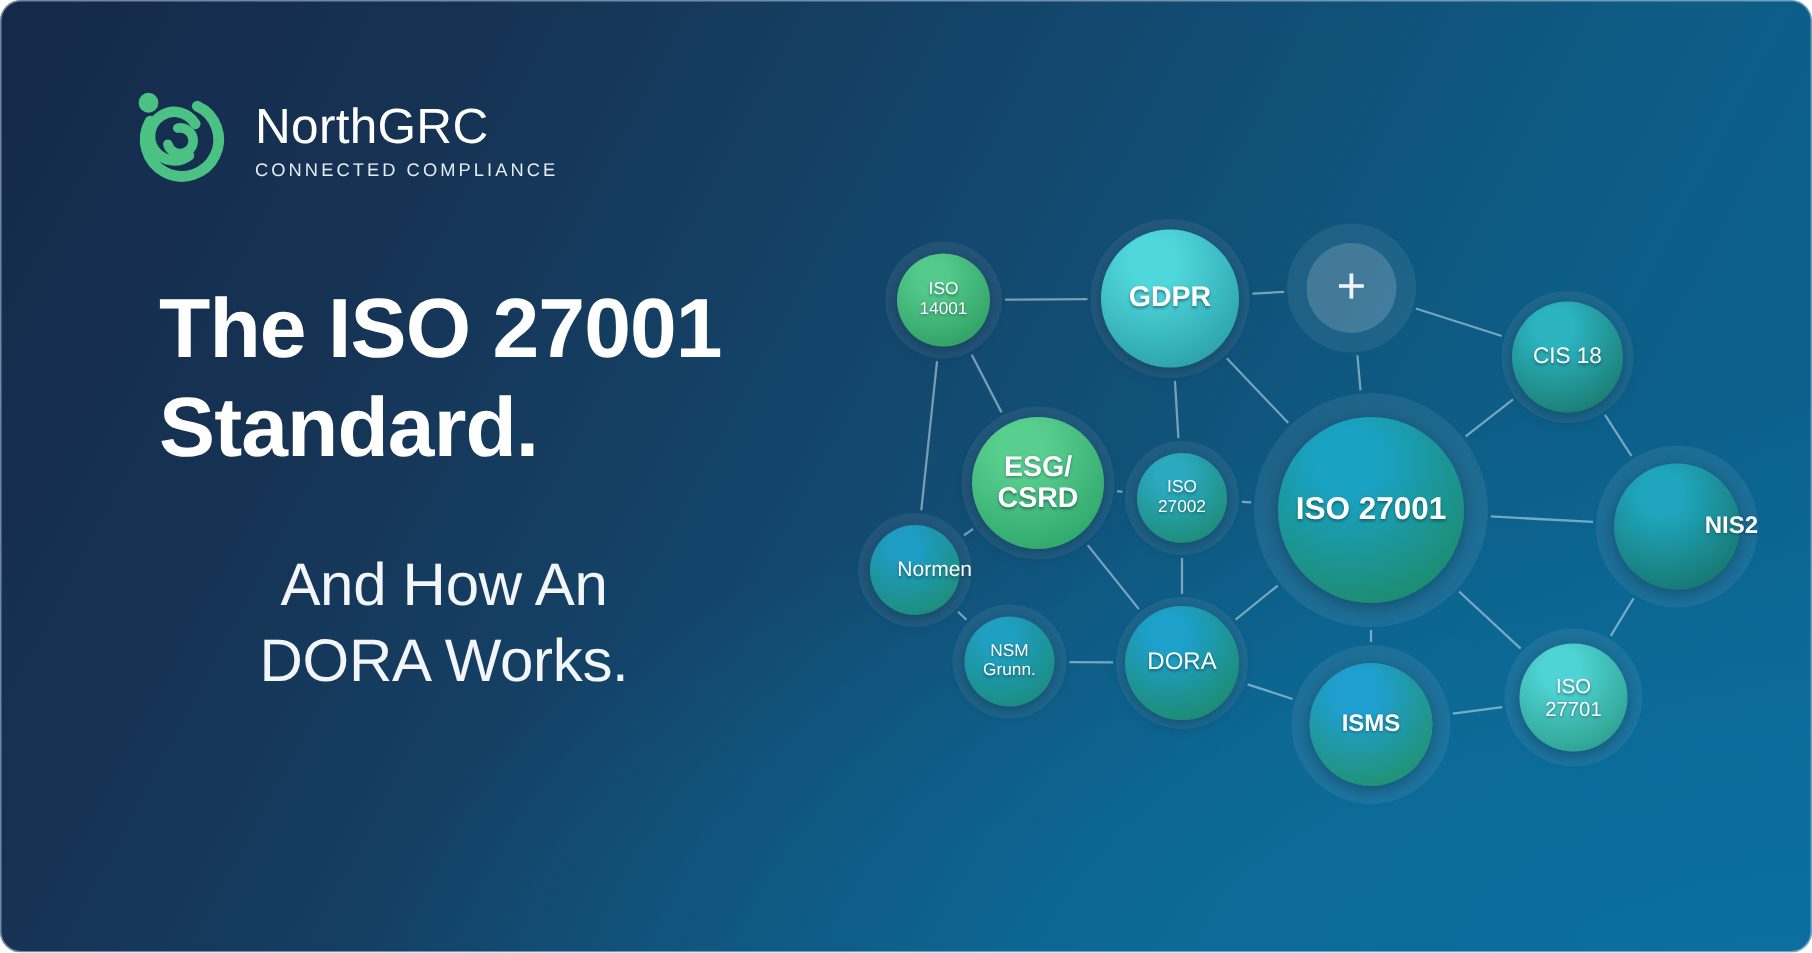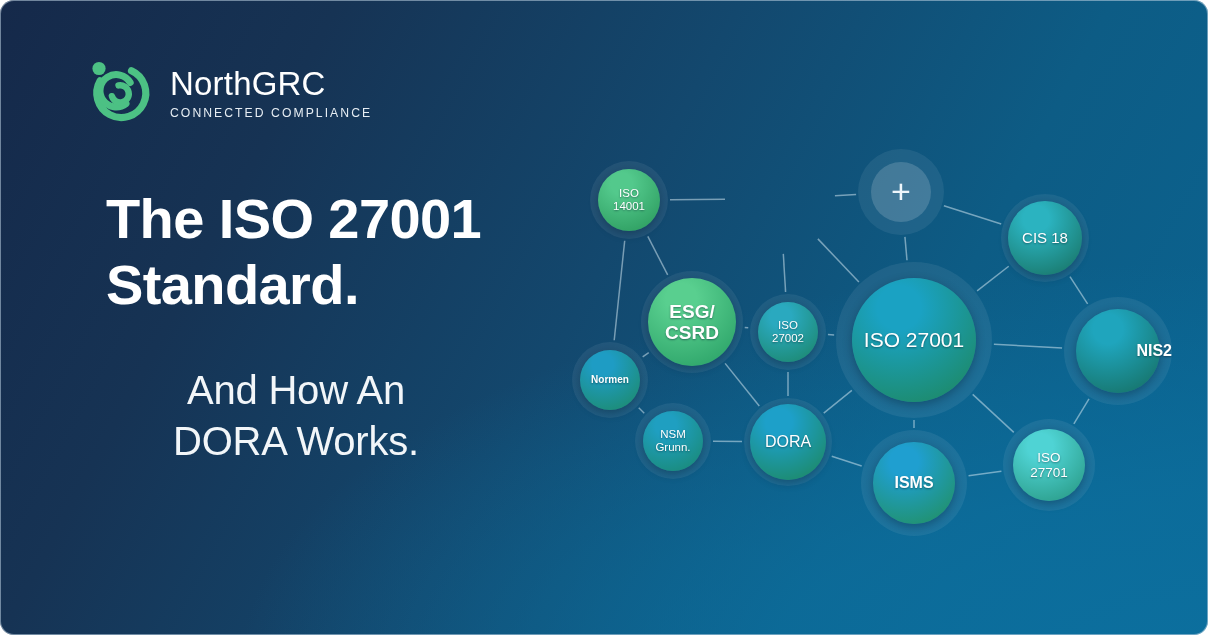--- a/index.html
+++ b/index.html
@@ -217,20 +217,25 @@
         <line x1="408.5175345375449" y1="345.730995394994" x2="441.42106076723354" y2="341.3438585643689" stroke="rgba(214,233,243,0.52)" stroke-width="1.5"></line>
         <line x1="529.0030499532768" y1="268.90800442502103" x2="513.8545286114771" y2="293.93599620712484" stroke="rgba(214,233,243,0.52)" stroke-width="1.5"></line>
       </svg>
 
   <div class="node" style="left: 30px; top: 31px; width: 78px; height: 78px; font-size: 11.5px; font-weight: 500;">
         <div class="halo" style="left: 0px; top: 0px; width: 78px; height: 78px;"></div>
         <div class="core" style="left: 8px; top: 8px; width: 62px; height: 62px; background: radial-gradient(circle at 38% 24%, rgb(83, 201, 140) 0%, rgb(83, 201, 140) 18%, rgb(47, 159, 98) 86%);"></div>
         <div class="node-label">ISO
 14001</div>
       </div>
+      <div class="node" style="left: 167px; top: 16px; width: 106px; height: 106px; font-size: 19px; font-weight: 600;">
+        <div class="halo" style="left: 0px; top: 0px; width: 106px; height: 106px;"></div>
+        <div class="core" style="left: 7px; top: 7px; width: 92px; height: 92px; background: radial-gradient(circle at 38% 24%, rgb(79, 215, 220) 0%, rgb(79, 215, 220) 18%, rgb(42, 159, 168) 86%);"></div>
+        <div class="node-label">GDPR</div>
+      </div>
       <div class="node plus-node" style="left: 298px; top: 19px; width: 86px; height: 86px; font-size: 34px; font-weight: 500;">
         <div class="halo" style="left: 0px; top: 0px; width: 86px; height: 86px;"></div>
         <div class="core" style="left: 13px; top: 13px; width: 60px; height: 60px; background: rgba(255, 255, 255, 0.16);"></div>
         <div class="plus-glyph">+</div>
       </div>
       <div class="node" style="left: 441px; top: 64px; width: 88px; height: 88px; font-size: 15px; font-weight: 500;">
         <div class="halo" style="left: 0px; top: 0px; width: 88px; height: 88px;"></div>
         <div class="core" style="left: 7px; top: 7px; width: 74px; height: 74px; background: radial-gradient(circle at 38% 24%, rgb(43, 179, 192) 0%, rgb(43, 179, 192) 18%, rgb(26, 122, 110) 86%);"></div>
         <div class="node-label">CIS 18</div>
       </div>
@@ -239,31 +244,31 @@
         <div class="core" style="left: 7px; top: 7px; width: 88px; height: 88px; background: radial-gradient(circle at 38% 24%, rgb(89, 207, 143) 0%, rgb(89, 207, 143) 18%, rgb(46, 165, 106) 86%);"></div>
         <div class="node-label">ESG/
 CSRD</div>
       </div>
       <div class="node" style="left: 190px; top: 164px; width: 76px; height: 76px; font-size: 11.5px; font-weight: 500;">
         <div class="halo" style="left: 0px; top: 0px; width: 76px; height: 76px;"></div>
         <div class="core" style="left: 8px; top: 8px; width: 60px; height: 60px; background: radial-gradient(circle at 38% 24%, rgb(42, 169, 191) 0%, rgb(42, 169, 191) 18%, rgb(29, 138, 116) 86%);"></div>
         <div class="node-label">ISO
 27002</div>
       </div>
-      <div class="node" style="left: 276px; top: 132px; width: 156px; height: 156px; font-size: 21px; font-weight: 400;">
+      <div class="node" style="left: 276px; top: 132px; width: 156px; height: 156px; font-size: 21px; font-weight: 700;">
         <div class="halo" style="left: 0px; top: 0px; width: 156px; height: 156px;"></div>
         <div class="core" style="left: 16px; top: 16px; width: 124px; height: 124px; background: radial-gradient(circle at 38% 24%, rgb(26, 162, 195) 0%, rgb(26, 162, 195) 18%, rgb(29, 138, 106) 86%);"></div>
         <div class="node-label">ISO 27001</div>
       </div>
       <div class="node" style="left: 504px; top: 167px; width: 108px; height: 108px; font-size: 16px; font-weight: 600; justify-content: flex-end;">
         <div class="halo" style="left: 0px; top: 0px; width: 108px; height: 108px;"></div>
         <div class="core" style="left: 12px; top: 12px; width: 84px; height: 84px; background: radial-gradient(circle at 38% 24%, rgb(31, 165, 189) 0%, rgb(31, 165, 189) 18%, rgb(23, 117, 108) 86%);"></div>
         <div class="node-label">NIS2</div>
       </div>
-      <div class="node" style="left: 12px; top: 212px; width: 76px; height: 76px; font-size: 10px; font-weight: 700;">
+      <div class="node" style="left: 12px; top: 212px; width: 76px; height: 76px; font-size: 14px; font-weight: 400; justify-content: flex-end;">
         <div class="halo" style="left: 0px; top: 0px; width: 76px; height: 76px;"></div>
         <div class="core" style="left: 8px; top: 8px; width: 60px; height: 60px; background: radial-gradient(circle at 38% 24%, rgb(30, 156, 196) 0%, rgb(30, 156, 196) 18%, rgb(29, 140, 116) 86%);"></div>
         <div class="node-label">Normen</div>
       </div>
       <div class="node" style="left: 75px; top: 273px; width: 76px; height: 76px; font-size: 11.5px; font-weight: 500;">
         <div class="halo" style="left: 0px; top: 0px; width: 76px; height: 76px;"></div>
         <div class="core" style="left: 8px; top: 8px; width: 60px; height: 60px; background: radial-gradient(circle at 38% 24%, rgb(31, 159, 193) 0%, rgb(31, 159, 193) 18%, rgb(26, 139, 123) 86%);"></div>
         <div class="node-label">NSM
 Grunn.</div>
       </div>

